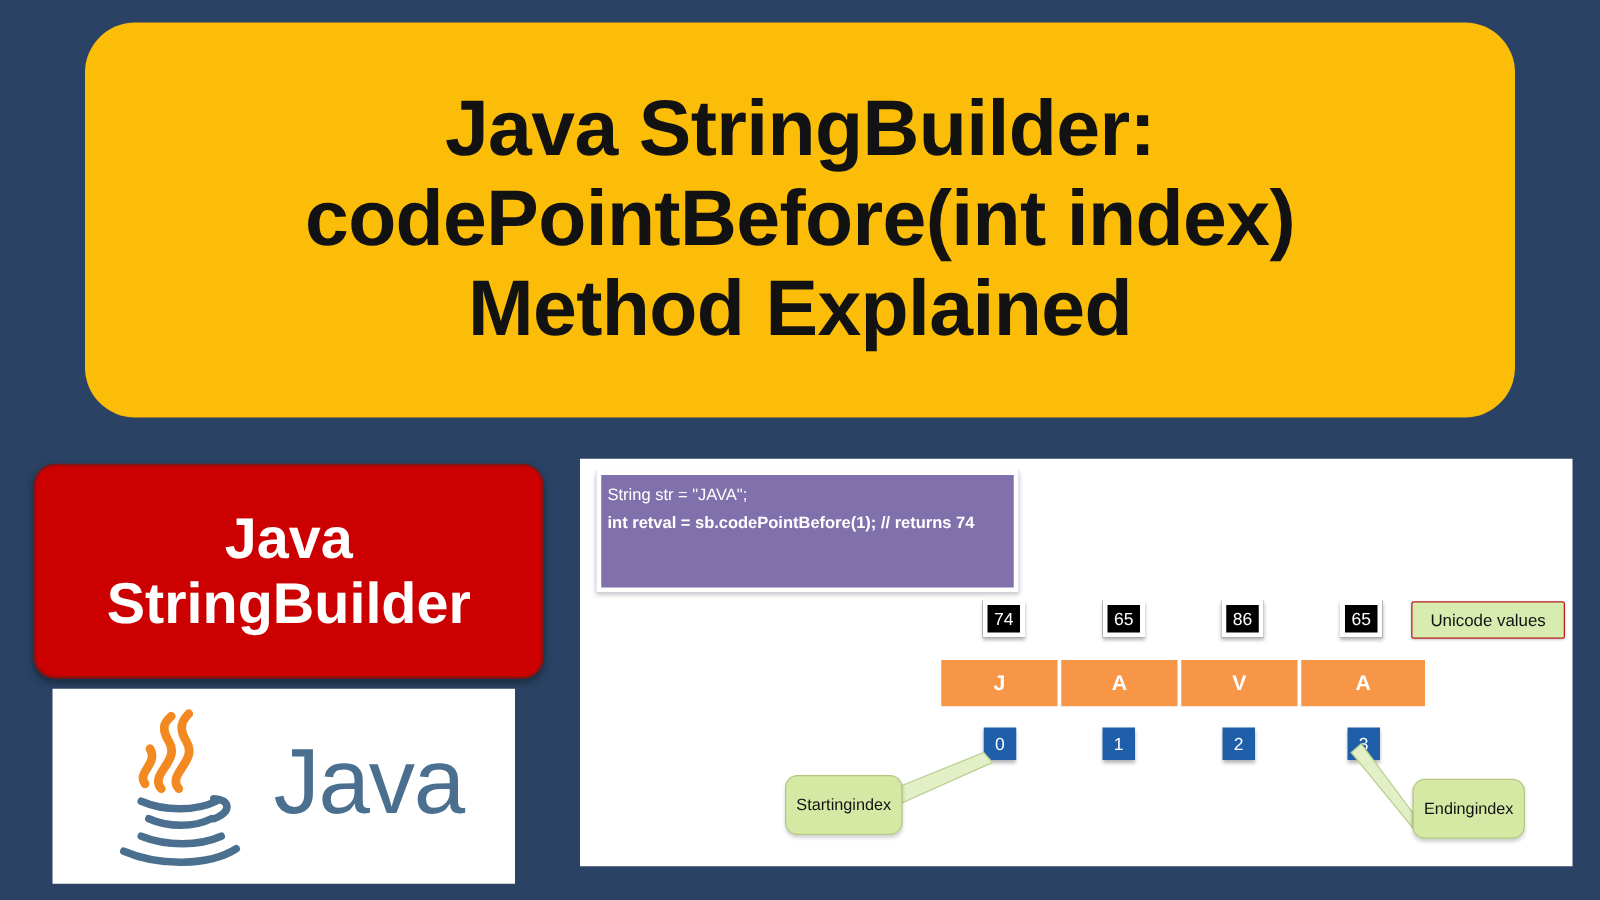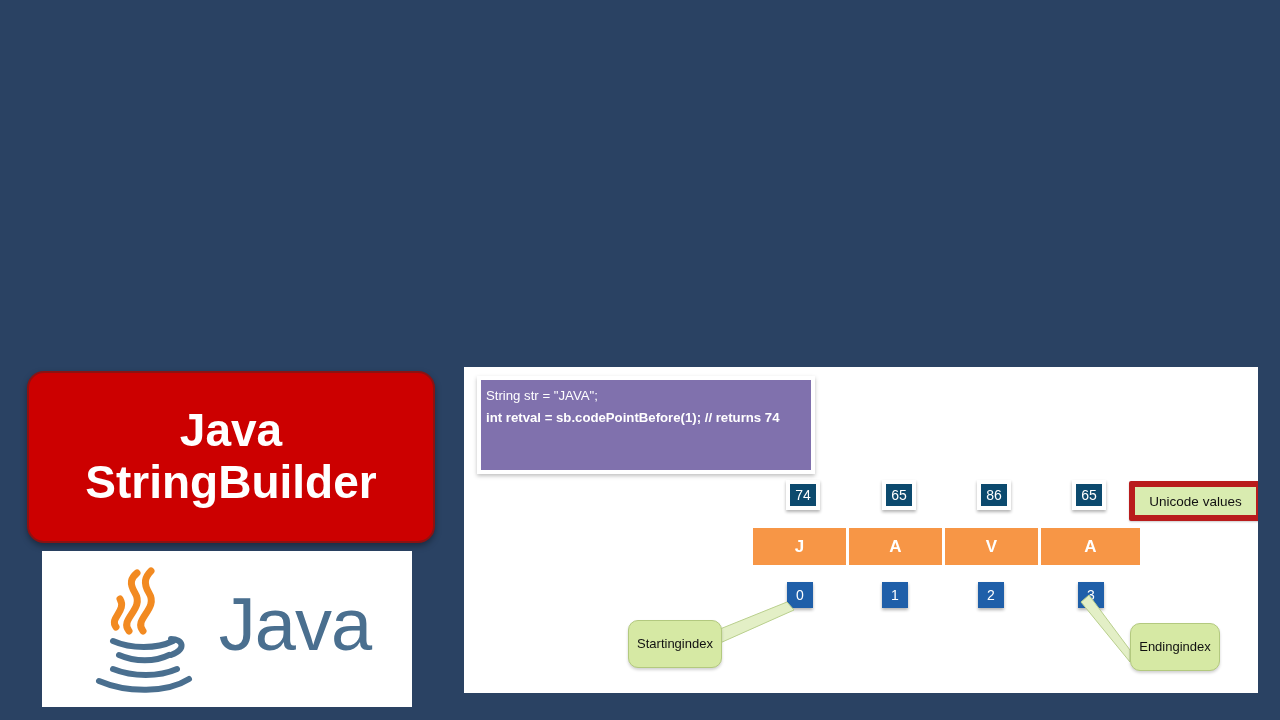--- a/index.html
+++ b/index.html
@@ -121,21 +121,21 @@
     font-weight: normal;
   }
   #code-block .cline.b { font-weight: bold; }
   #code-block .u { text-decoration: underline; }
 
   
   .uni-box {
     position: absolute;
     width: 34px;
     height: 30px;
-    background: #0c4a6e;
+    background: #000000;
     border: 4px solid #ffffff;
     box-sizing: border-box;
     color: #ffffff;
     font-size: 14px;
     display: flex;
     align-items: center;
     justify-content: center;
     box-shadow: 0 2px 3px rgba(0,0,0,0.3);
   }
 
@@ -182,39 +182,44 @@
     justify-content: center;
     box-shadow: 0 2px 3px rgba(0,0,0,0.18);
   }
   #unicode-legend {
     position: absolute;
     left: 665px;
     top: 114px;
     width: 121px;
     height: 28px;
     background: #d9ecb0;
-    border: 6px solid #b91c1c;
+    border: 1px solid #b91c1c;
     border-radius: 2px;
     color: #111111;
     font-size: 13.5px;
     display: flex;
     align-items: center;
     justify-content: center;
     box-shadow: 0 1px 2px rgba(0,0,0,0.2);
   }
   #starting-callout { left: 164px; top: 253px; width: 92px; height: 46px; }
   #ending-callout   { left: 666px; top: 256px; width: 88px; height: 46px; }
 
   .leader { position: absolute; left: 0; top: 0; width: 794px; height: 326px; pointer-events: none; }
 </style>
 </head>
 <body>
 
 <div id="root">
 
+  <div id="title-banner">
+    <div class="tline">Java StringBuilder:</div>
+    <div class="tline">codePointBefore(int index)</div>
+    <div class="tline">Method Explained</div>
+  </div>
 
   <div id="brand-badge">
     <div class="bline">Java</div>
     <div class="bline">StringBuilder</div>
   </div>
 
   <div id="java-logo-panel">
     <svg width="120" height="128" viewBox="0 0 120 128">
       <g fill="none" stroke="#f28a21" stroke-width="7" stroke-linecap="round">
         <path d="M60 66 C 50 54, 76 44, 66 28 C 60 18, 62 12, 68 6"></path>

